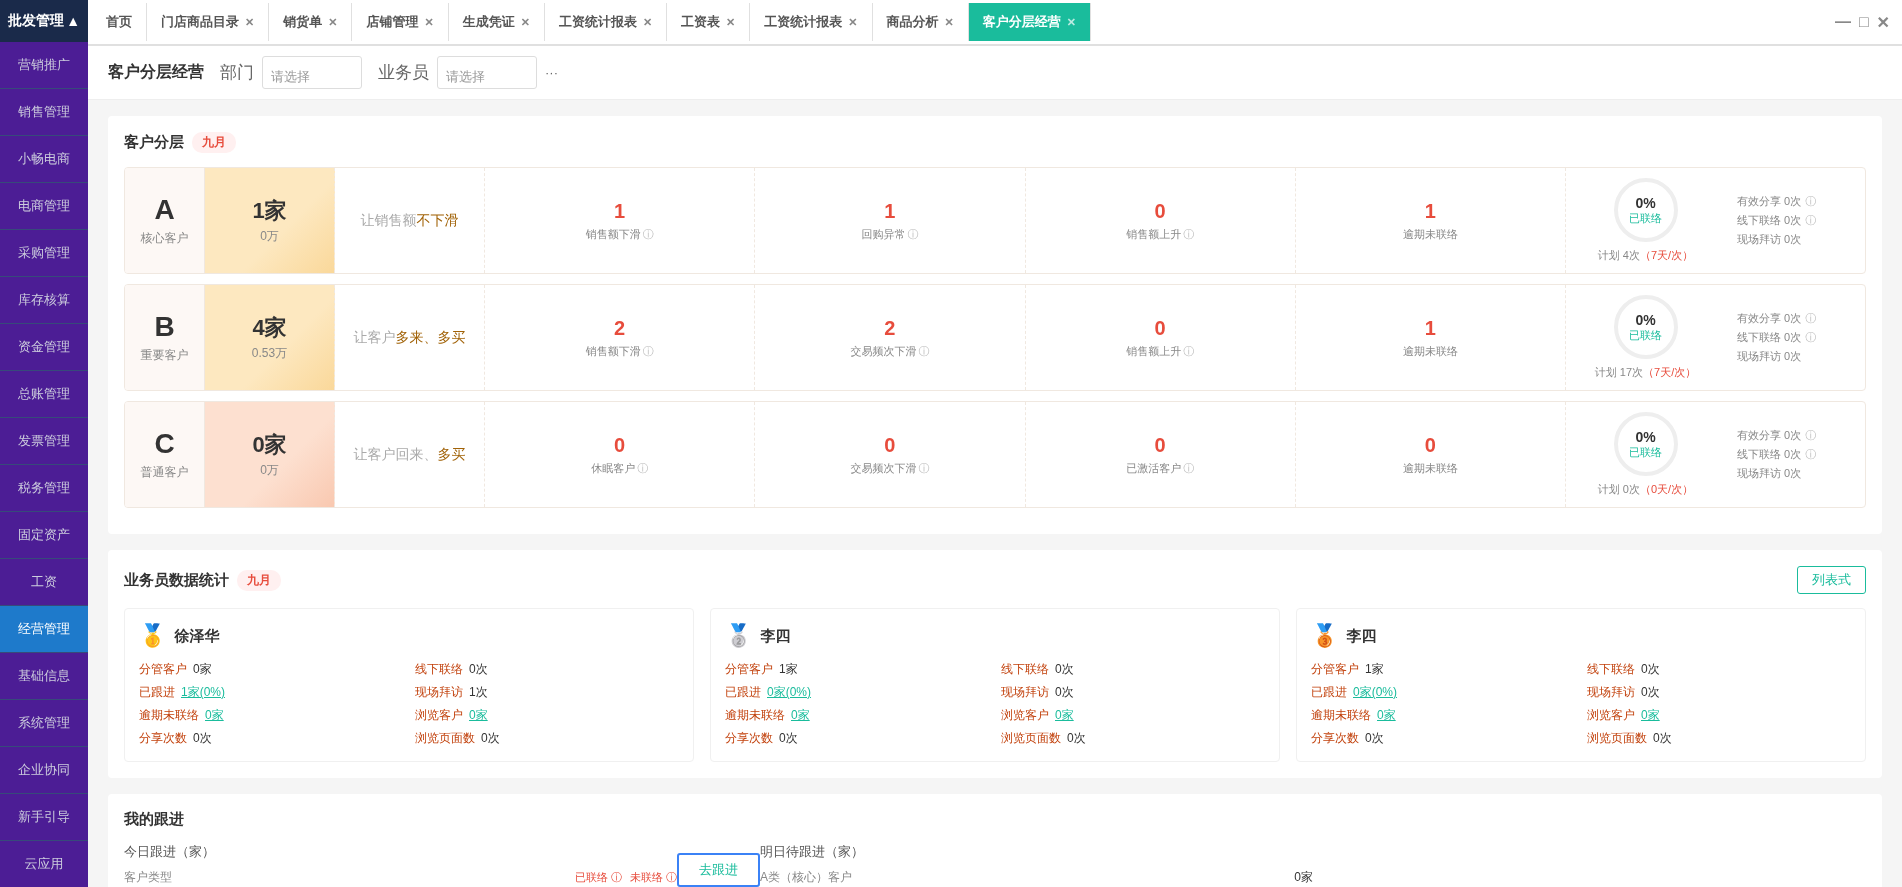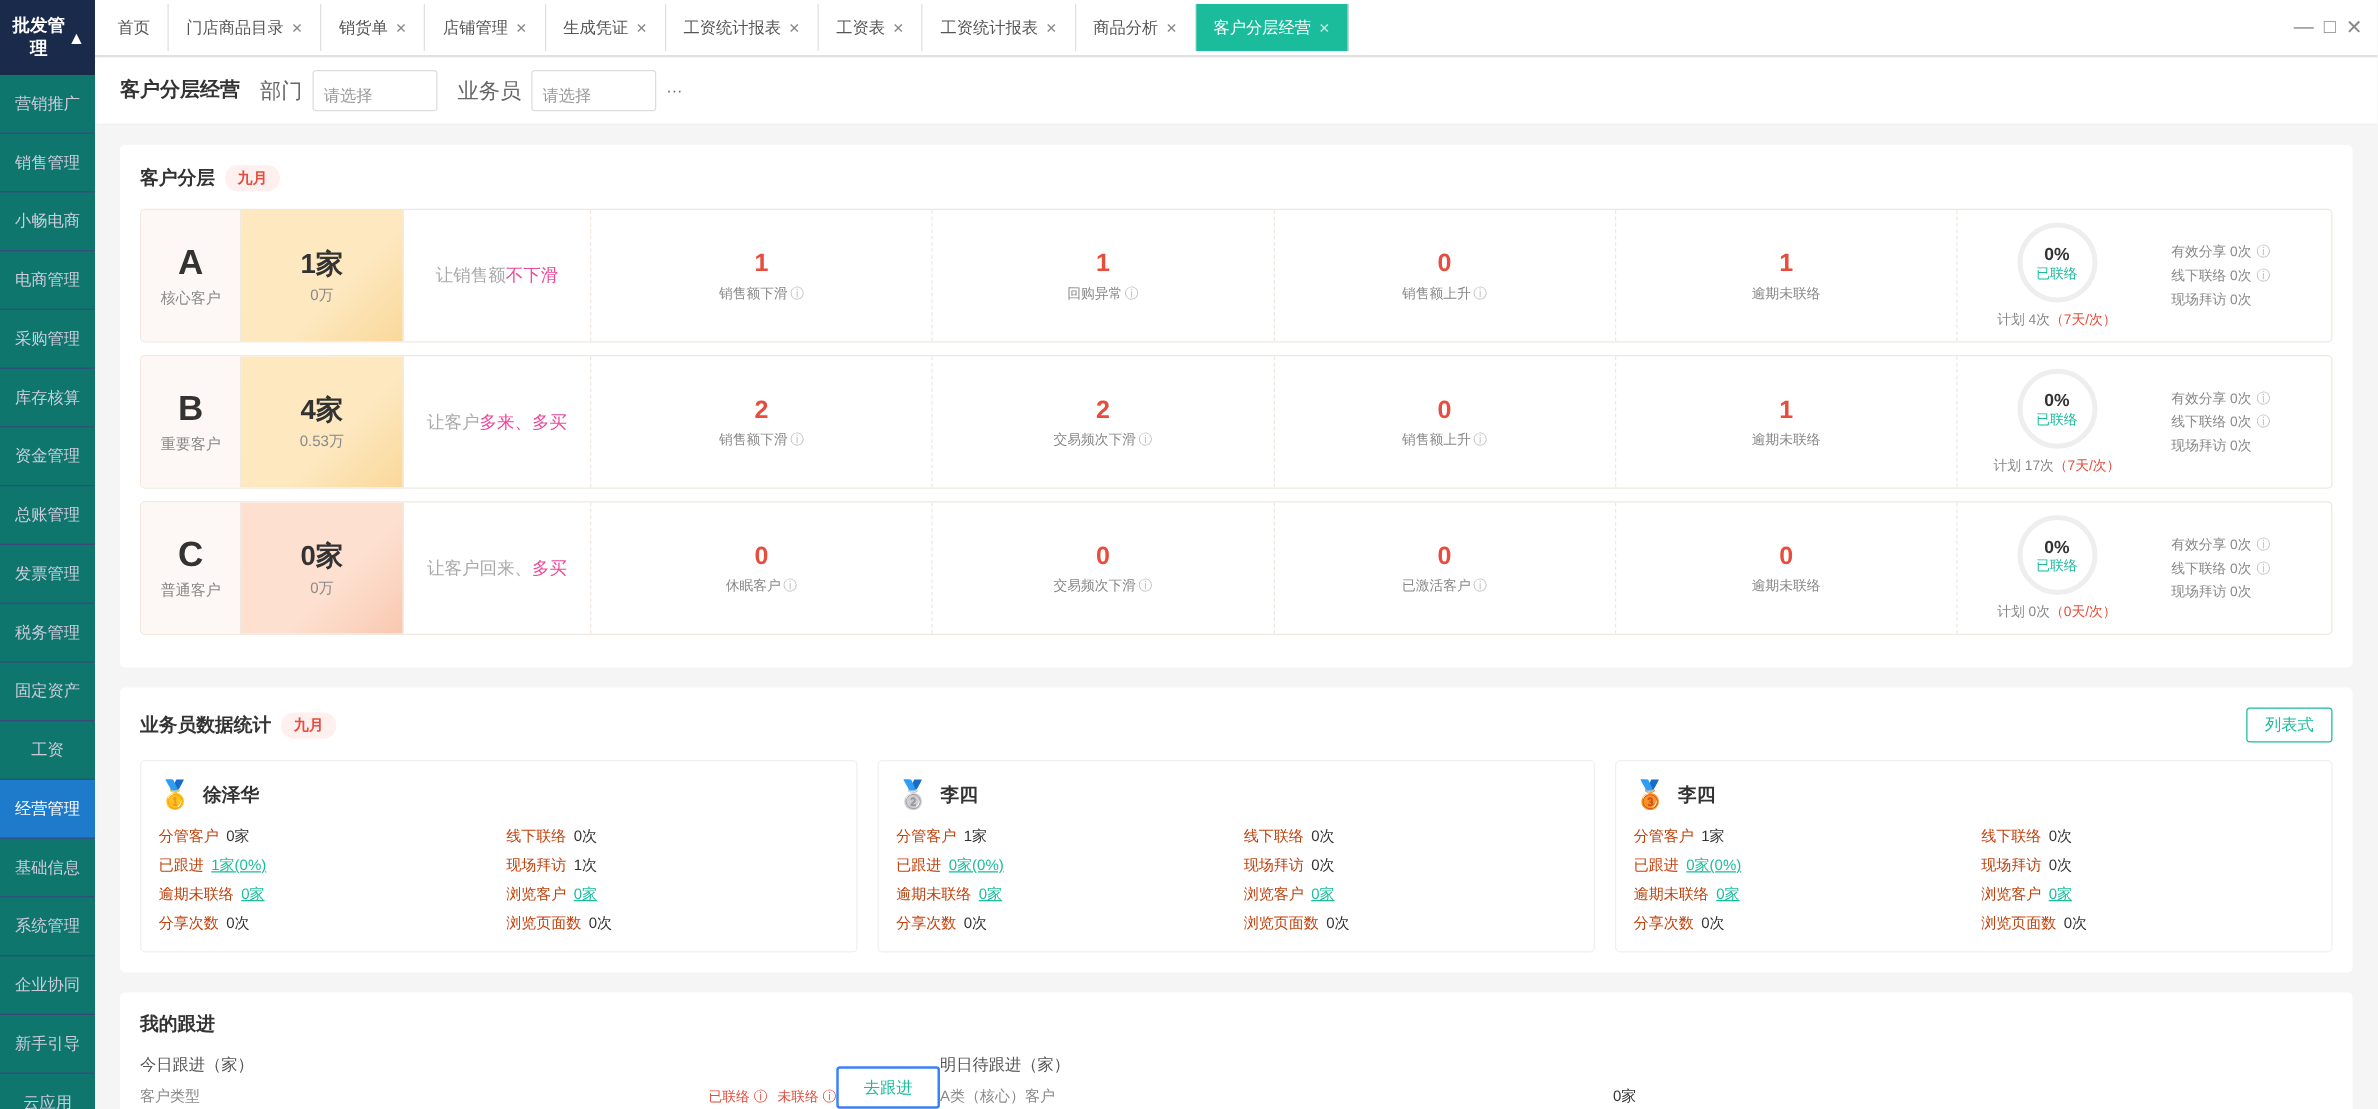--- a/index.html
+++ b/index.html
@@ -1,21 +1,21 @@
 <!DOCTYPE html>
 <html><head>
   <meta charset="utf-8">
   <style>
     * { box-sizing: border-box; margin: 0; padding: 0; }
     body { font-family: 'Microsoft YaHei', sans-serif; font-size: 13px; background: #f5f5f5; display: flex; height: 887px; overflow: hidden; }
 
     
     .sidebar {
-      width: 76px;
-      background: #0f766e;
+      width: 88px;
+      background: #4c1d95;
       color: #fff;
       display: flex;
       flex-direction: column;
       flex-shrink: 0;
       height: 100%;
       overflow-y: auto;
     }
     .sidebar-header {
       background: #1a2a4a;
       padding: 12px 8px;
@@ -48,20 +48,21 @@
 
     
     .tab-bar {
       background: #fff;
       border-bottom: 2px solid #e0e0e0;
       display: flex;
       align-items: center;
       height: 46px;
       flex-shrink: 0;
       padding: 0 4px;
+      font-weight: bold;
     }
     .tab {
       display: flex;
       align-items: center;
       padding: 0 14px;
       height: 38px;
       font-size: 13px;
       color: #555;
       cursor: pointer;
       border-right: 1px solid #e0e0e0;
@@ -190,21 +191,21 @@
     .tier-slogan {
       width: 150px;
       display: flex;
       align-items: center;
       justify-content: center;
       padding: 12px;
       font-size: 14px;
       color: #aaa;
       border-right: 1px dashed #f0e8e0;
     }
-    .slogan-highlight { color: #ec4899; }
+    .slogan-highlight { color: #a16207; }
 
     .tier-stats {
       flex: 1;
       display: flex;
       align-items: stretch;
     }
     .stat-cell {
       flex: 1;
       display: flex;
       flex-direction: column;

